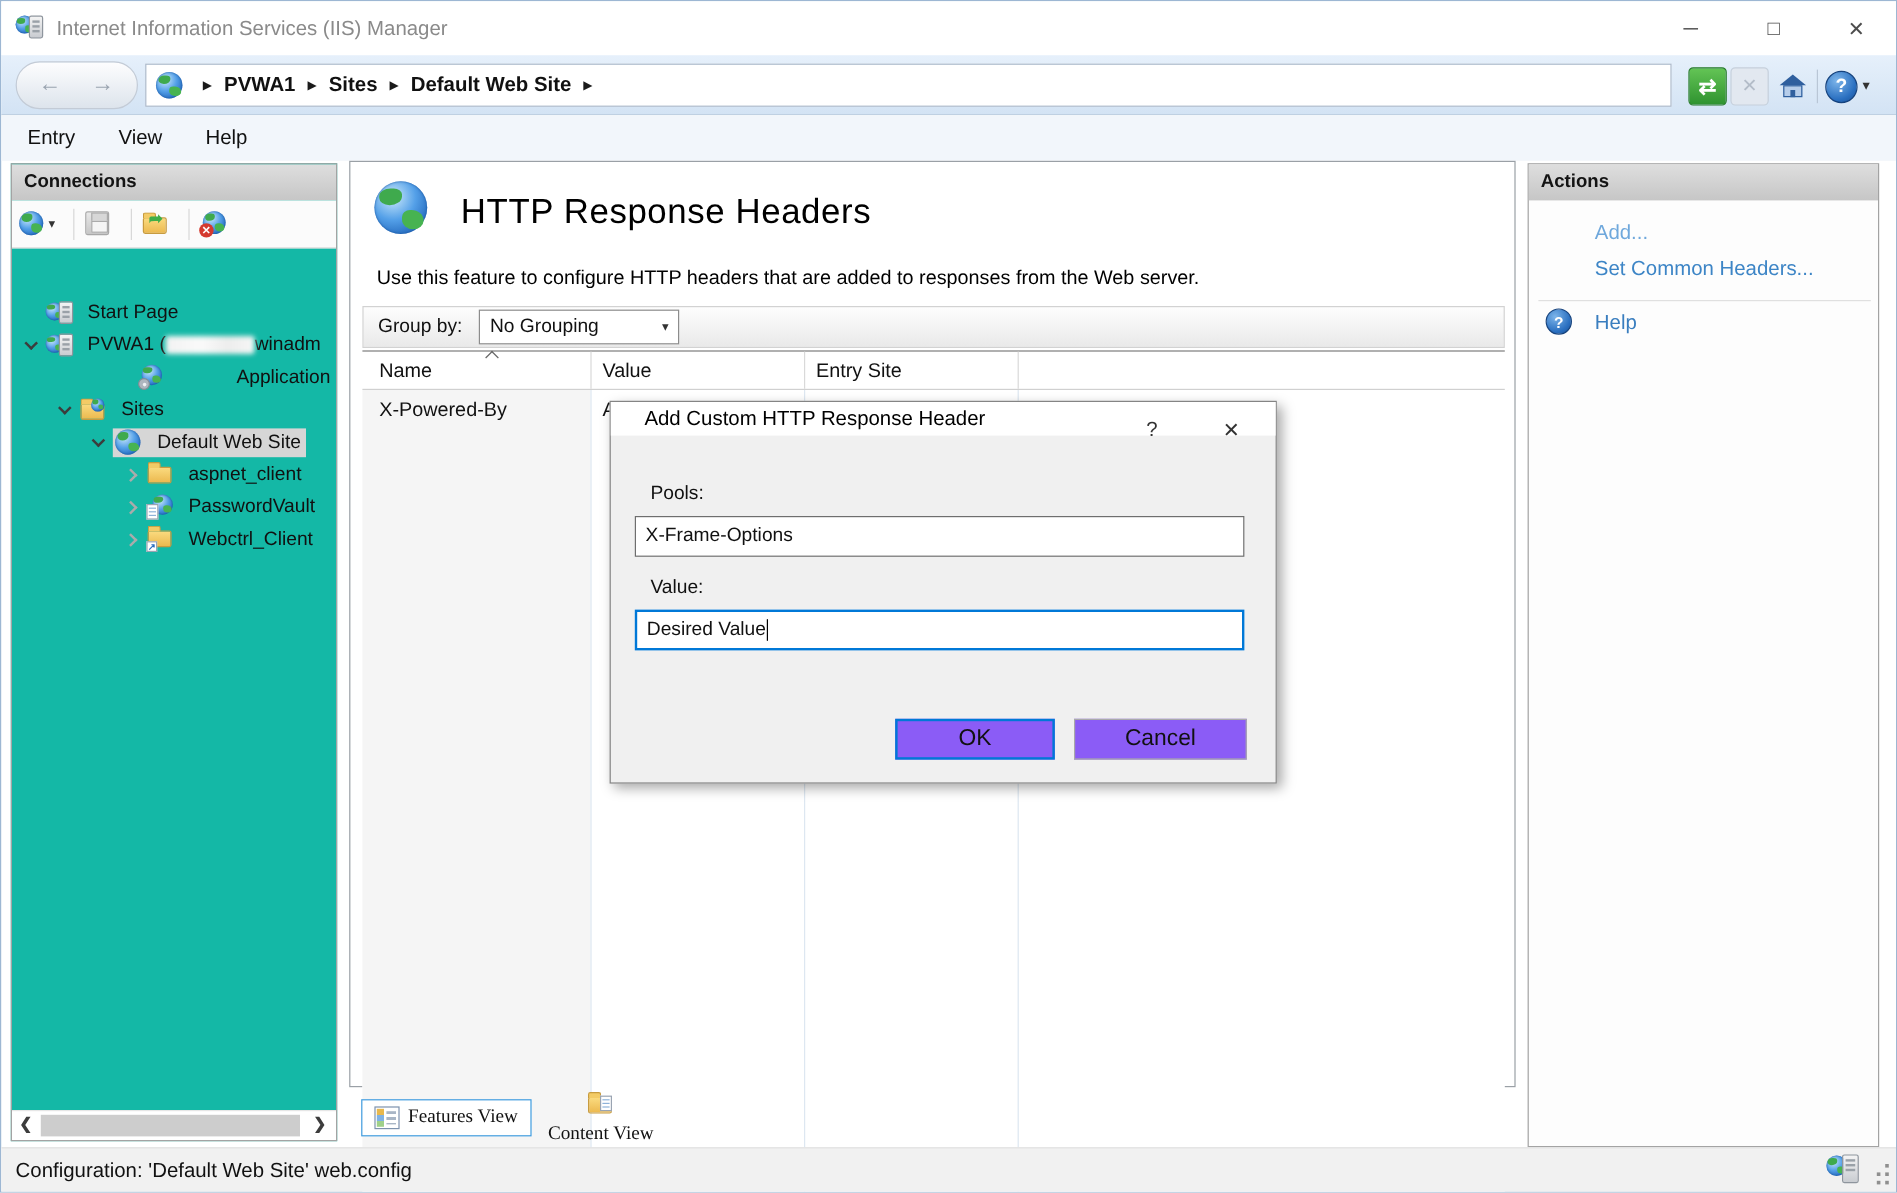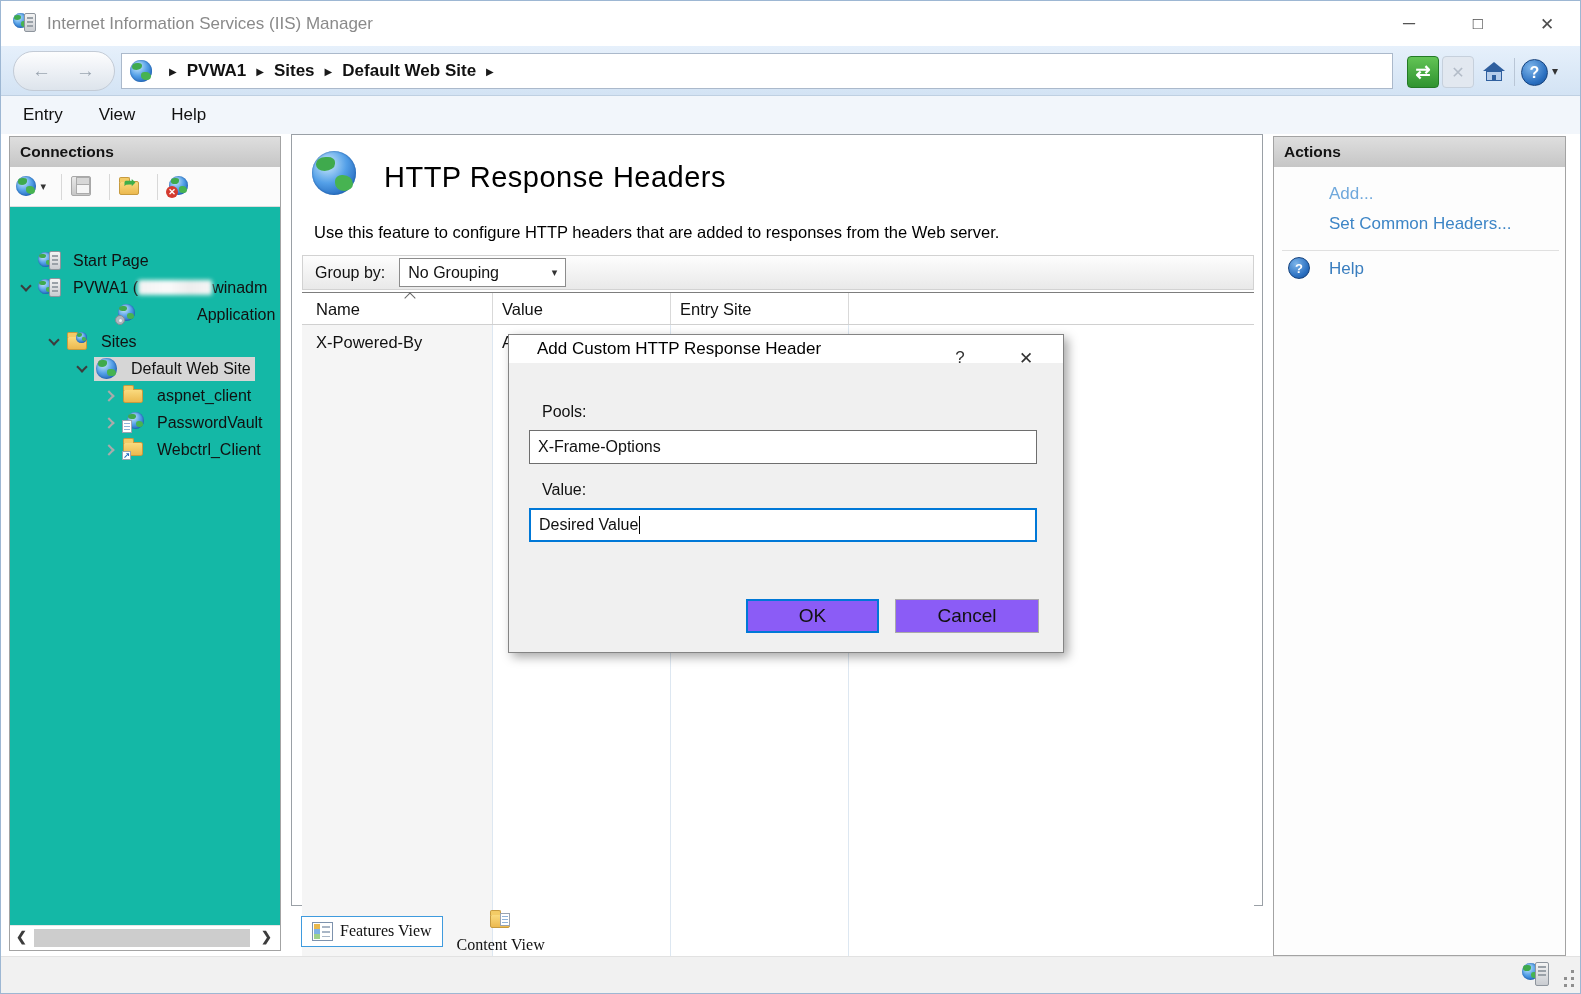--- a/index.html
+++ b/index.html
@@ -421,20 +421,21 @@
       <span>Desired Value</span>
         <span class="caret-bar"></span>
     </div>
     <div class="dlg-buttons">
       <span class="btn btn-ok">OK</span>
       <span class="btn btn-cancel">Cancel</span>
     </div>
   </div>
 
   <div class="abs statusbar">
+    <span class="abs status-text">Configuration: 'Default Web Site' web.config</span>
     <span class="abs ico" style="left:1521px; top:2px; width:30px; height:32px;">
       <span class="globe" style="left:0; top:4px; width:17px; height:17px;"></span>
       <span class="server" style="left:13px; top:3px; width:14px; height:24px;"></span>
     </span>
     <span class="abs grip"></span>
   </div>
 
 </div>
 
 </body></html>

